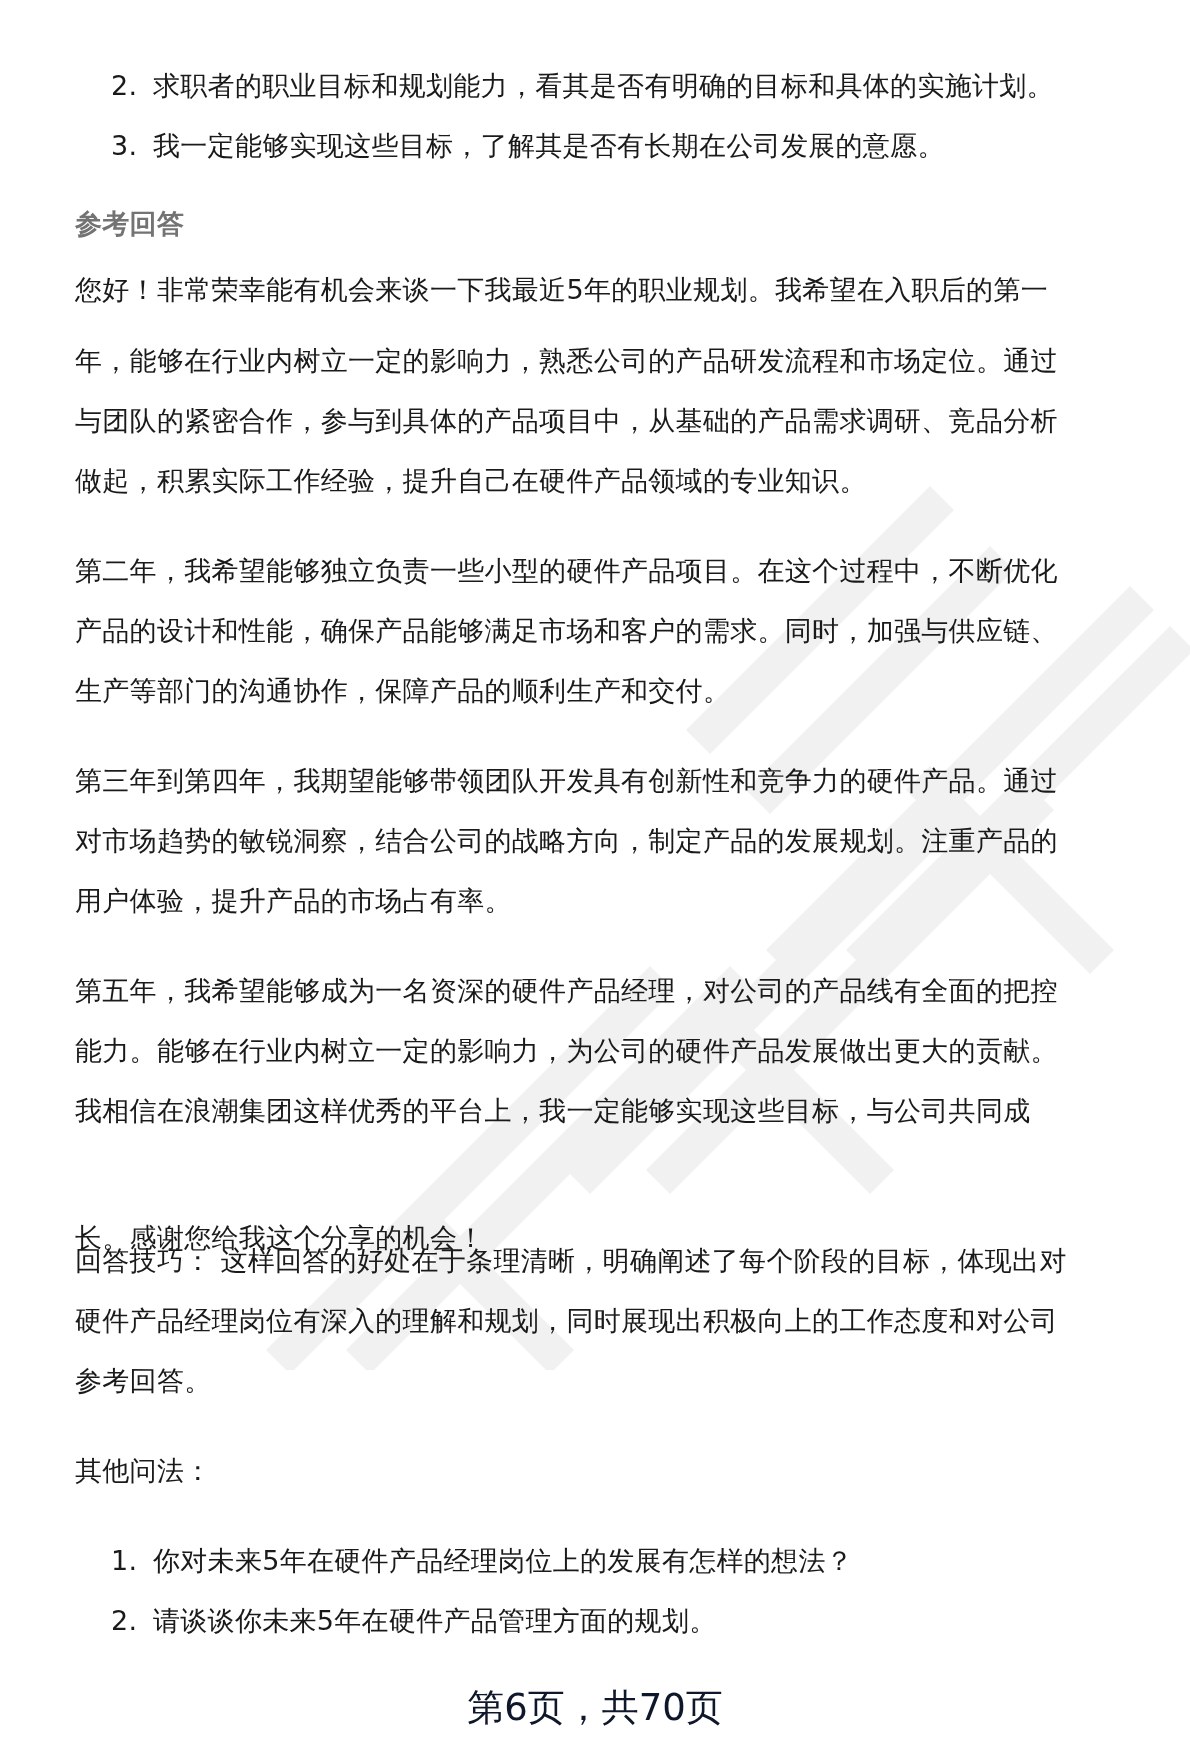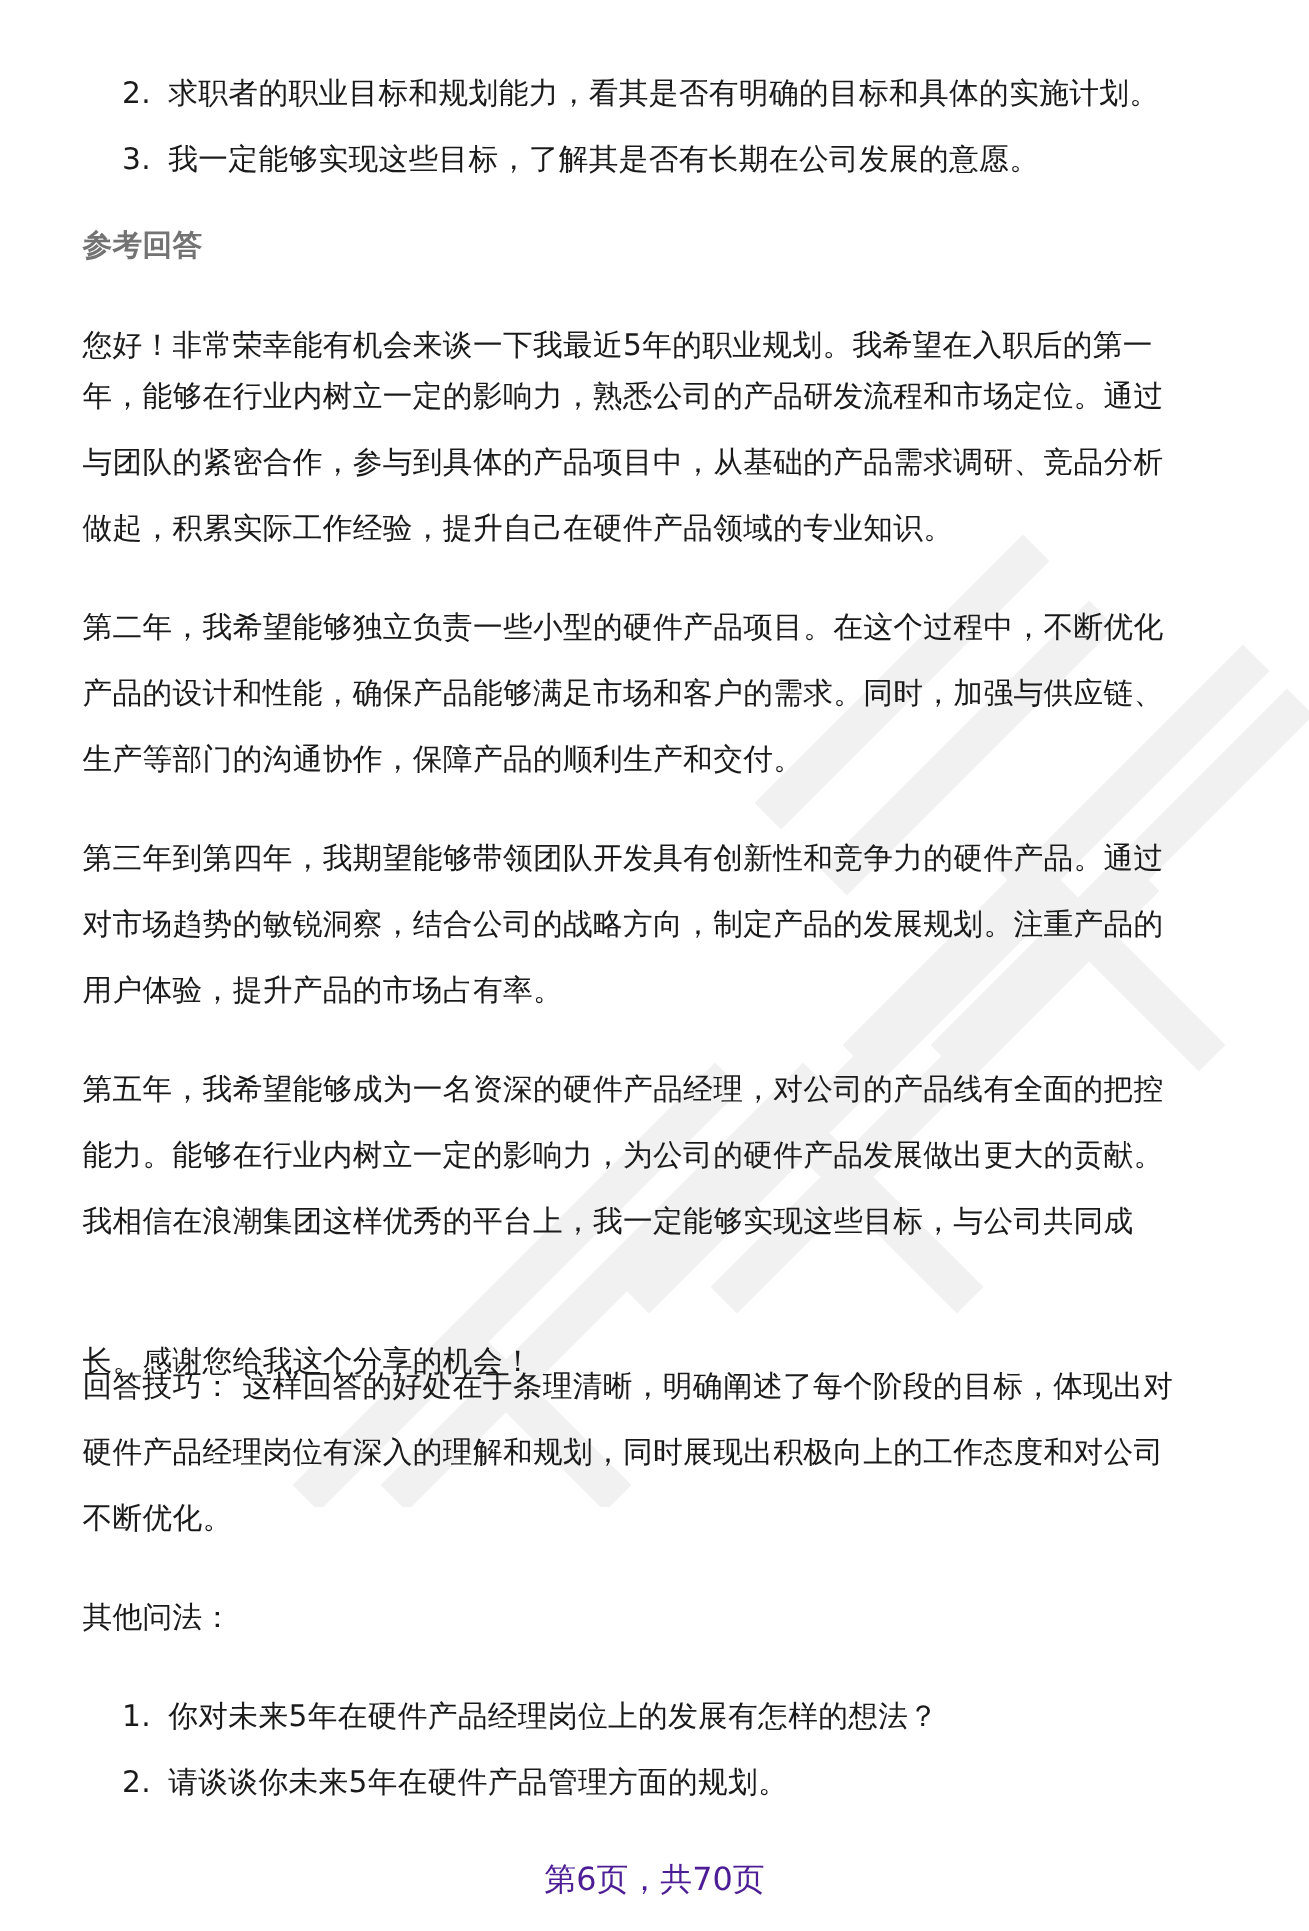--- a/index.html
+++ b/index.html
@@ -16,21 +16,21 @@
   .line {
     position: absolute; left: 75px; width: 1090px;
     font-size: 27px; line-height: 40px; height: 40px; white-space: nowrap;
     letter-spacing: 0.3px;
   }
   .list-line { left: 88px; margin-left: 23px; }
   .list-line .num { display: inline-block; width: 42px; }
   .heading-red { color: #737373; font-weight: bold; font-size: 27px; }
   .footer {
     position: absolute; left: 0; width: 1190px; top: 1688px; text-align: center;
-    font-size: 29px; line-height: 40px; color: #4c1d95;
+    font-size: 37px; line-height: 40px; color: #0f172a;
   }
 </style>
 </head>
 <body>
 
 <svg class="watermark" viewBox="0 0 960 900" xmlns="http://www.w3.org/2000/svg">
   <g stroke="#000" stroke-width="34" fill="none" stroke-linecap="square">
     <path d="M60 880 L420 520 M140 880 L500 520 M200 760 L320 880"></path>
     <path d="M360 700 L720 340 M440 700 L800 340 M500 560 L640 700"></path>
     <path d="M560 480 L900 140 M640 480 L940 180 M700 320 L860 480"></path>
@@ -42,41 +42,41 @@
 
   <div class="line list-line" style="top:66px">
     <span class="num">2.</span><span>求职者的职业目标和规划能力，看其是否有明确的目标和具体的实施计划。</span>
   </div>
   <div class="line list-line" style="top:126px">
     <span class="num">3.</span><span>我一定能够实现这些目标，了解其是否有长期在公司发展的意愿。</span>
   </div>
 
   <div class="line heading-red" style="top:204px">参考回答</div>
 
-  <div class="line" style="top:295px">您好！非常荣幸能有机会来谈一下我最近5年的职业规划。我希望在入职后的第一</div>
+  <div class="line" style="top:270px">您好！非常荣幸能有机会来谈一下我最近5年的职业规划。我希望在入职后的第一</div>
   <div class="line" style="top:341px">年，能够在行业内树立一定的影响力，熟悉公司的产品研发流程和市场定位。通过</div>
   <div class="line" style="top:401px">与团队的紧密合作，参与到具体的产品项目中，从基础的产品需求调研、竞品分析</div>
   <div class="line" style="top:461px">做起，积累实际工作经验，提升自己在硬件产品领域的专业知识。</div>
 
   <div class="line" style="top:551px">第二年，我希望能够独立负责一些小型的硬件产品项目。在这个过程中，不断优化</div>
   <div class="line" style="top:671px">生产等部门的沟通协作，保障产品的顺利生产和交付。</div>
   <div class="line" style="top:611px">产品的设计和性能，确保产品能够满足市场和客户的需求。同时，加强与供应链、</div>
 
   <div class="line" style="top:761px">第三年到第四年，我期望能够带领团队开发具有创新性和竞争力的硬件产品。通过</div>
   <div class="line" style="top:821px">对市场趋势的敏锐洞察，结合公司的战略方向，制定产品的发展规划。注重产品的</div>
   <div class="line" style="top:881px">用户体验，提升产品的市场占有率。</div>
 
   <div class="line" style="top:971px">第五年，我希望能够成为一名资深的硬件产品经理，对公司的产品线有全面的把控</div>
   <div class="line" style="top:1031px">能力。能够在行业内树立一定的影响力，为公司的硬件产品发展做出更大的贡献。</div>
   <div class="line" style="top:1091px">我相信在浪潮集团这样优秀的平台上，我一定能够实现这些目标，与公司共同成</div>
   <div class="line" style="top:1218px">长。感谢您给我这个分享的机会！</div>
 
   <div class="line" style="top:1241px">回答技巧：  这样回答的好处在于条理清晰，明确阐述了每个阶段的目标，体现出对</div>
   <div class="line" style="top:1301px">硬件产品经理岗位有深入的理解和规划，同时展现出积极向上的工作态度和对公司</div>
-  <div class="line" style="top:1361px">不断优化。</div>
+  <div class="line" style="top:1361px">参考回答。</div>
 
   <div class="line" style="top:1451px">其他问法：</div>
 
   <div class="line list-line" style="top:1541px">
     <span class="num">1.</span><span>你对未来5年在硬件产品经理岗位上的发展有怎样的想法？</span>
   </div>
   <div class="line list-line" style="top:1601px">
     <span class="num">2.</span><span>请谈谈你未来5年在硬件产品管理方面的规划。</span>
   </div>
 

